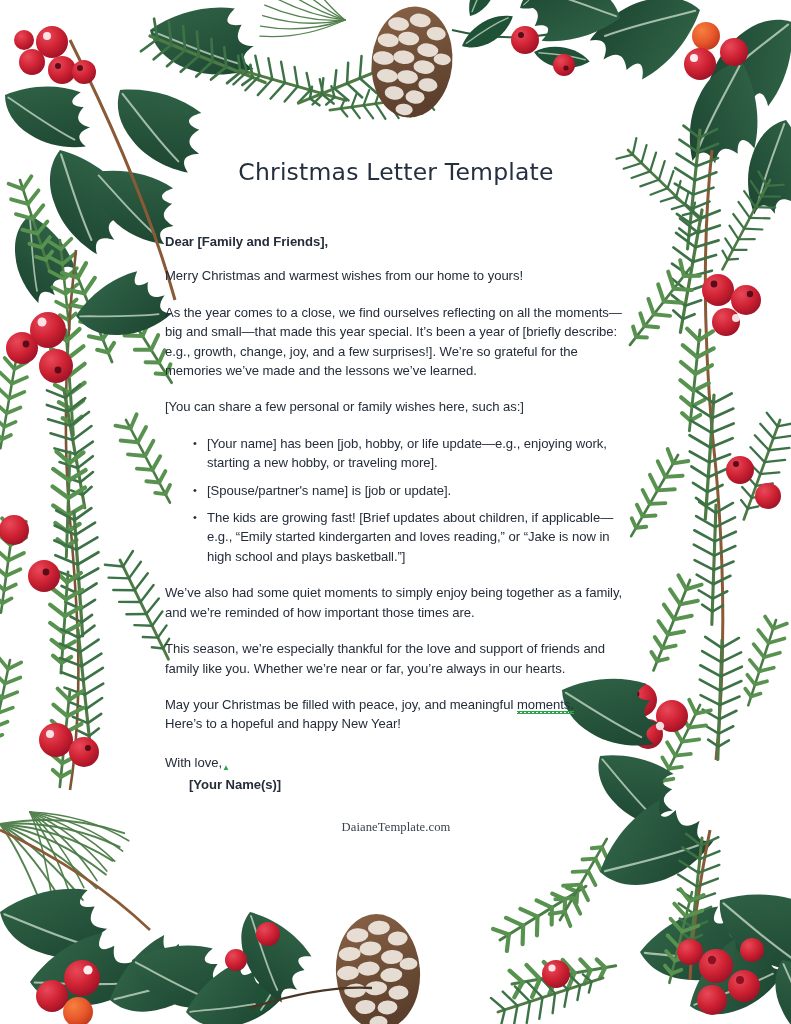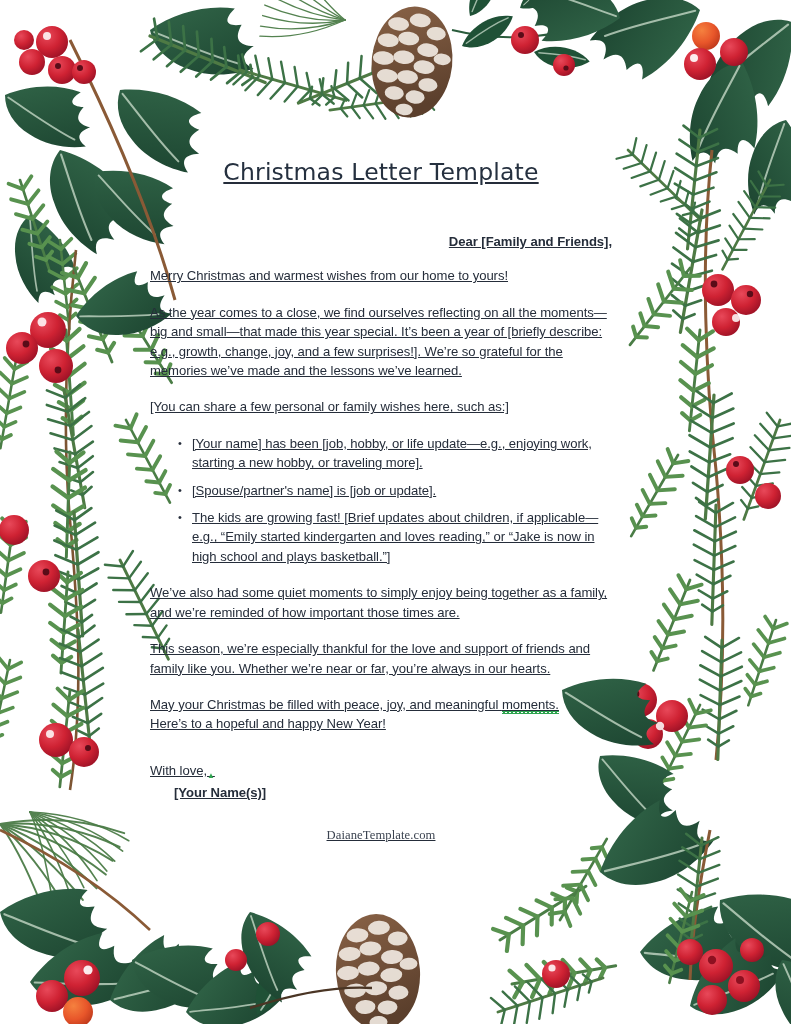--- a/index.html
+++ b/index.html
@@ -4,39 +4,39 @@
 <style>
   html,body{margin:0;padding:0;background:#fff;}
   body{width:791px;height:1024px;overflow:hidden;font-family:"Liberation Sans",sans-serif;}
 
   #page{position:relative;width:791px;height:1024px;background:#ffffff;overflow:hidden;}
 
   
   #border-art{position:absolute;inset:0;width:791px;height:1024px;pointer-events:none;}
 
   
-  #letter{position:absolute;left:150px;top:158px;width:462px;
-          color:#252d3a;text-decoration:underline;}
+  #letter{position:absolute;left:165px;top:158px;width:462px;
+          color:#252d3a;}
 
   #doc-title{font-size:23.5px;font-weight:400;letter-spacing:.2px;
              text-align:center;color:#25303f;margin:0 0 46px 0;
              font-family:"DejaVu Sans","Liberation Sans",sans-serif;}
 
   .para{font-size:13.1px;line-height:19.4px;margin:0 0 17px 0;
         font-family:"Liberation Sans",sans-serif;letter-spacing:-0.05px;}
-  .para.bold{font-weight:bold;text-align:right;}
+  .para.bold{font-weight:bold;}
   .tight{margin-bottom:15px;}
 
   ul.bullets{margin:0 0 17px 0;padding:0 0 0 42px;list-style:none;}
   ul.bullets li{font-size:13.1px;line-height:19.4px;position:relative;
                 margin:8px 0 0 0;letter-spacing:-0.05px;}
   ul.bullets li:before{content:"\2022";position:absolute;left:-14px;top:0;
                        font-size:11px;line-height:19.4px;}
 
-  .sign-block{margin-top:28px;}
+  .sign-block{margin-top:20px;}
   .sign-block .l{font-size:13.1px;line-height:17.6px;letter-spacing:-0.05px;}
   .sign-block .l.b{font-weight:bold;padding-left:24px;}
 
   .credit{margin-top:26px;font-family:"Liberation Serif",serif;
           font-size:12.6px;color:#3b4350;letter-spacing:.1px;text-align:center;}
 
   
   .squiggle{position:relative;white-space:nowrap;}
   .squiggle:after{content:"";position:absolute;left:0;right:0;bottom:-2px;height:3px;
     background-image:

